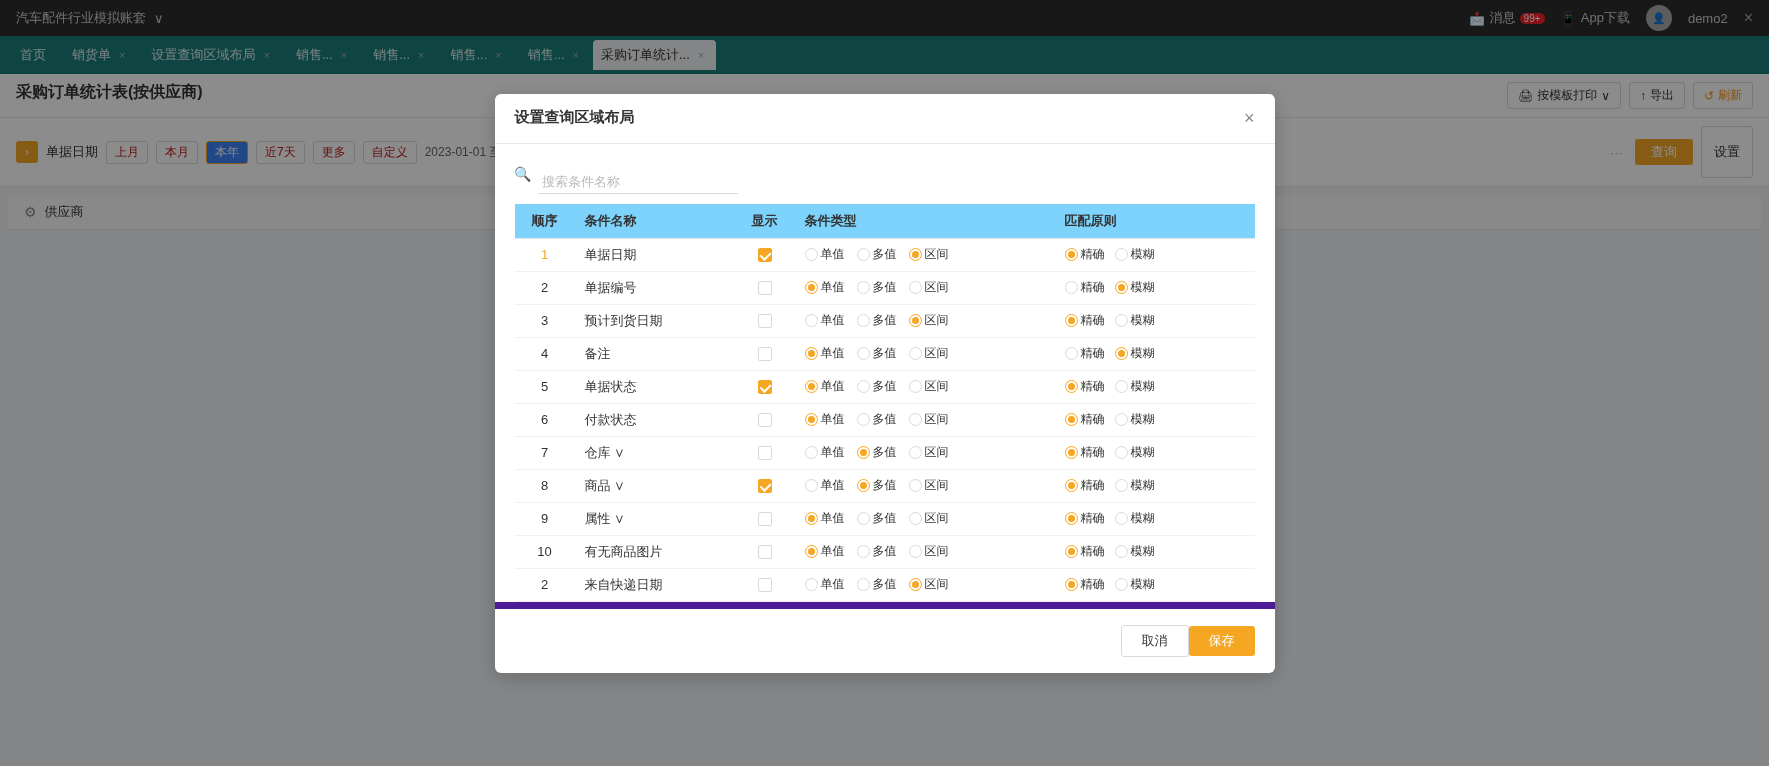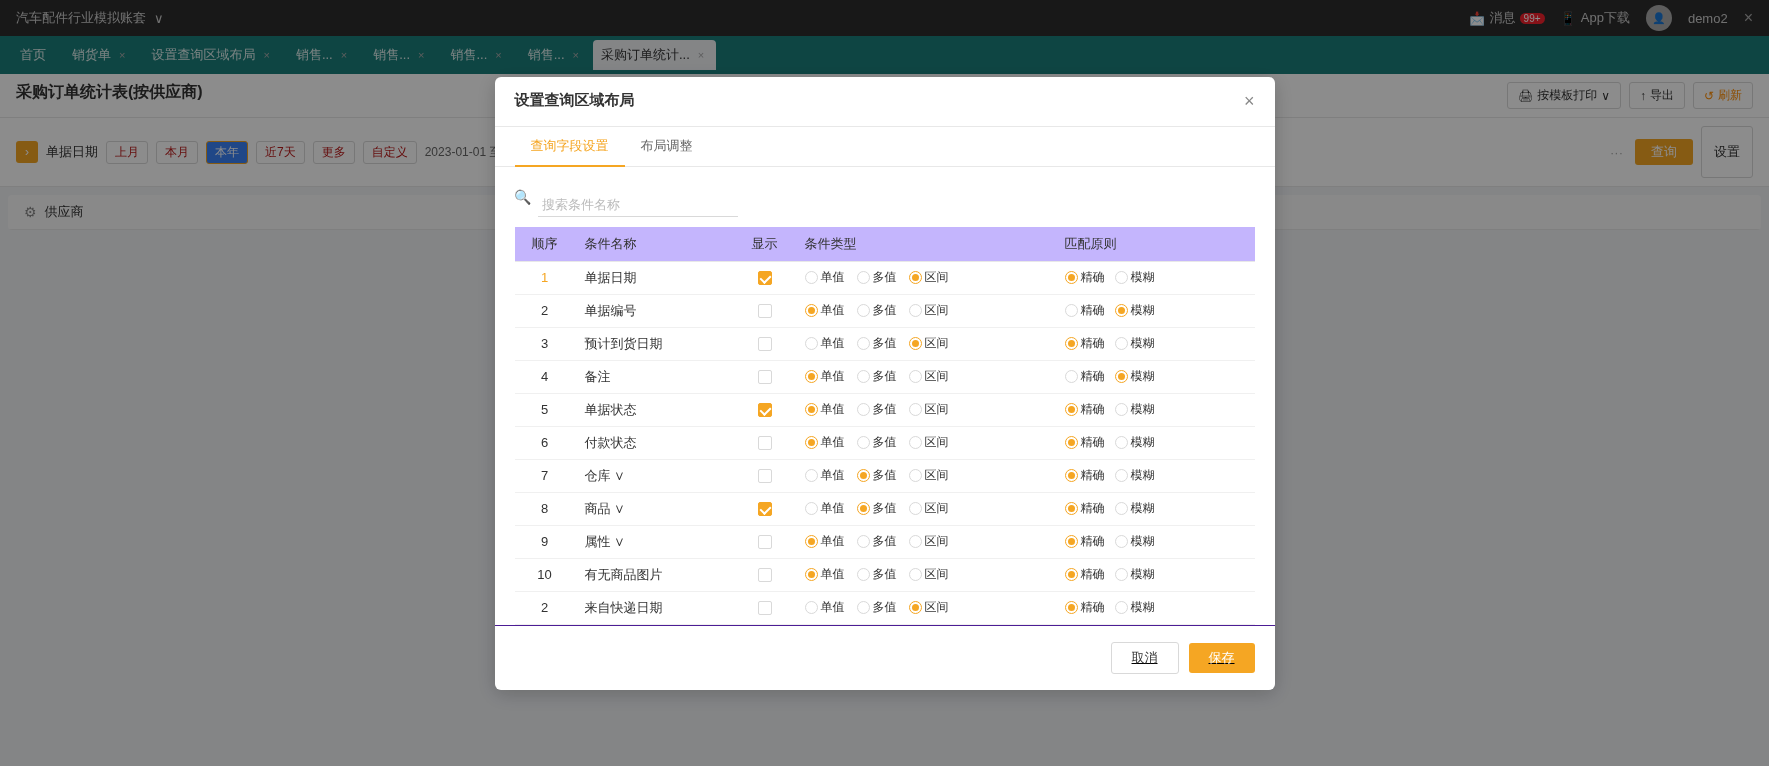--- a/index.html
+++ b/index.html
@@ -177,26 +177,26 @@
     .dialog-table-wrap {
       flex: 1;
       overflow-y: auto;
       padding: 0 20px;
     }
     .dialog-table {
       width: 100%;
       border-collapse: collapse;
     }
     .dialog-table thead th {
-      background: #c4b5fd;
+      background: #7dd3fc;
       padding: 8px 10px;
       text-align: left;
       font-size: 13px;
       color: #333;
-      font-weight: 400;
+      font-weight: 700;
       border-bottom: 1px solid #e8e8e8;
       position: sticky;
       top: 0;
     }
     .dialog-table tbody tr {
       border-bottom: 1px solid #f0f0f0;
     }
     .dialog-table tbody td {
       padding: 7px 10px;
       font-size: 13px;
@@ -258,23 +258,21 @@
     
     .match-group { display: flex; align-items: center; gap: 10px; }
     .match-opt { display: flex; align-items: center; gap: 3px; font-size: 12px; color: #333; cursor: pointer; }
 
     
     .dialog-footer {
       padding: 16px 20px;
       display: flex;
       align-items: center;
       justify-content: flex-end;
-      gap: 10px;
-      border-top: 1px solid #4c1d95;
-      text-decoration: underline;
+      border-top: 7px solid #4c1d95;
     }
     .btn-cancel {
       background: white;
       border: 1px solid #d9d9d9;
       color: #333;
       padding: 6px 20px;
       border-radius: 3px;
       cursor: pointer;
       font-size: 13px;
     }
@@ -396,28 +394,20 @@
 </div>
 
 <div class="overlay">
   <div class="dialog">
 
     <div class="dialog-header">
       <span class="dialog-title">设置查询区域布局</span>
       <button class="dialog-close">×</button>
     </div>
 
-    <div class="dialog-tabs">
-      <div class="dialog-tab active">
-        <span>查询字段设置</span>
-      </div>
-      <div class="dialog-tab">
-        <span>布局调整</span>
-      </div>
-    </div>
 
     <div class="dialog-search">
       <span class="search-icon-small">🔍</span>
       <input type="text" placeholder="搜索条件名称" style="">
     </div>
 
     <div class="dialog-table-wrap scrollbar-visible">
       <table class="dialog-table">
         <thead>
           <tr>

